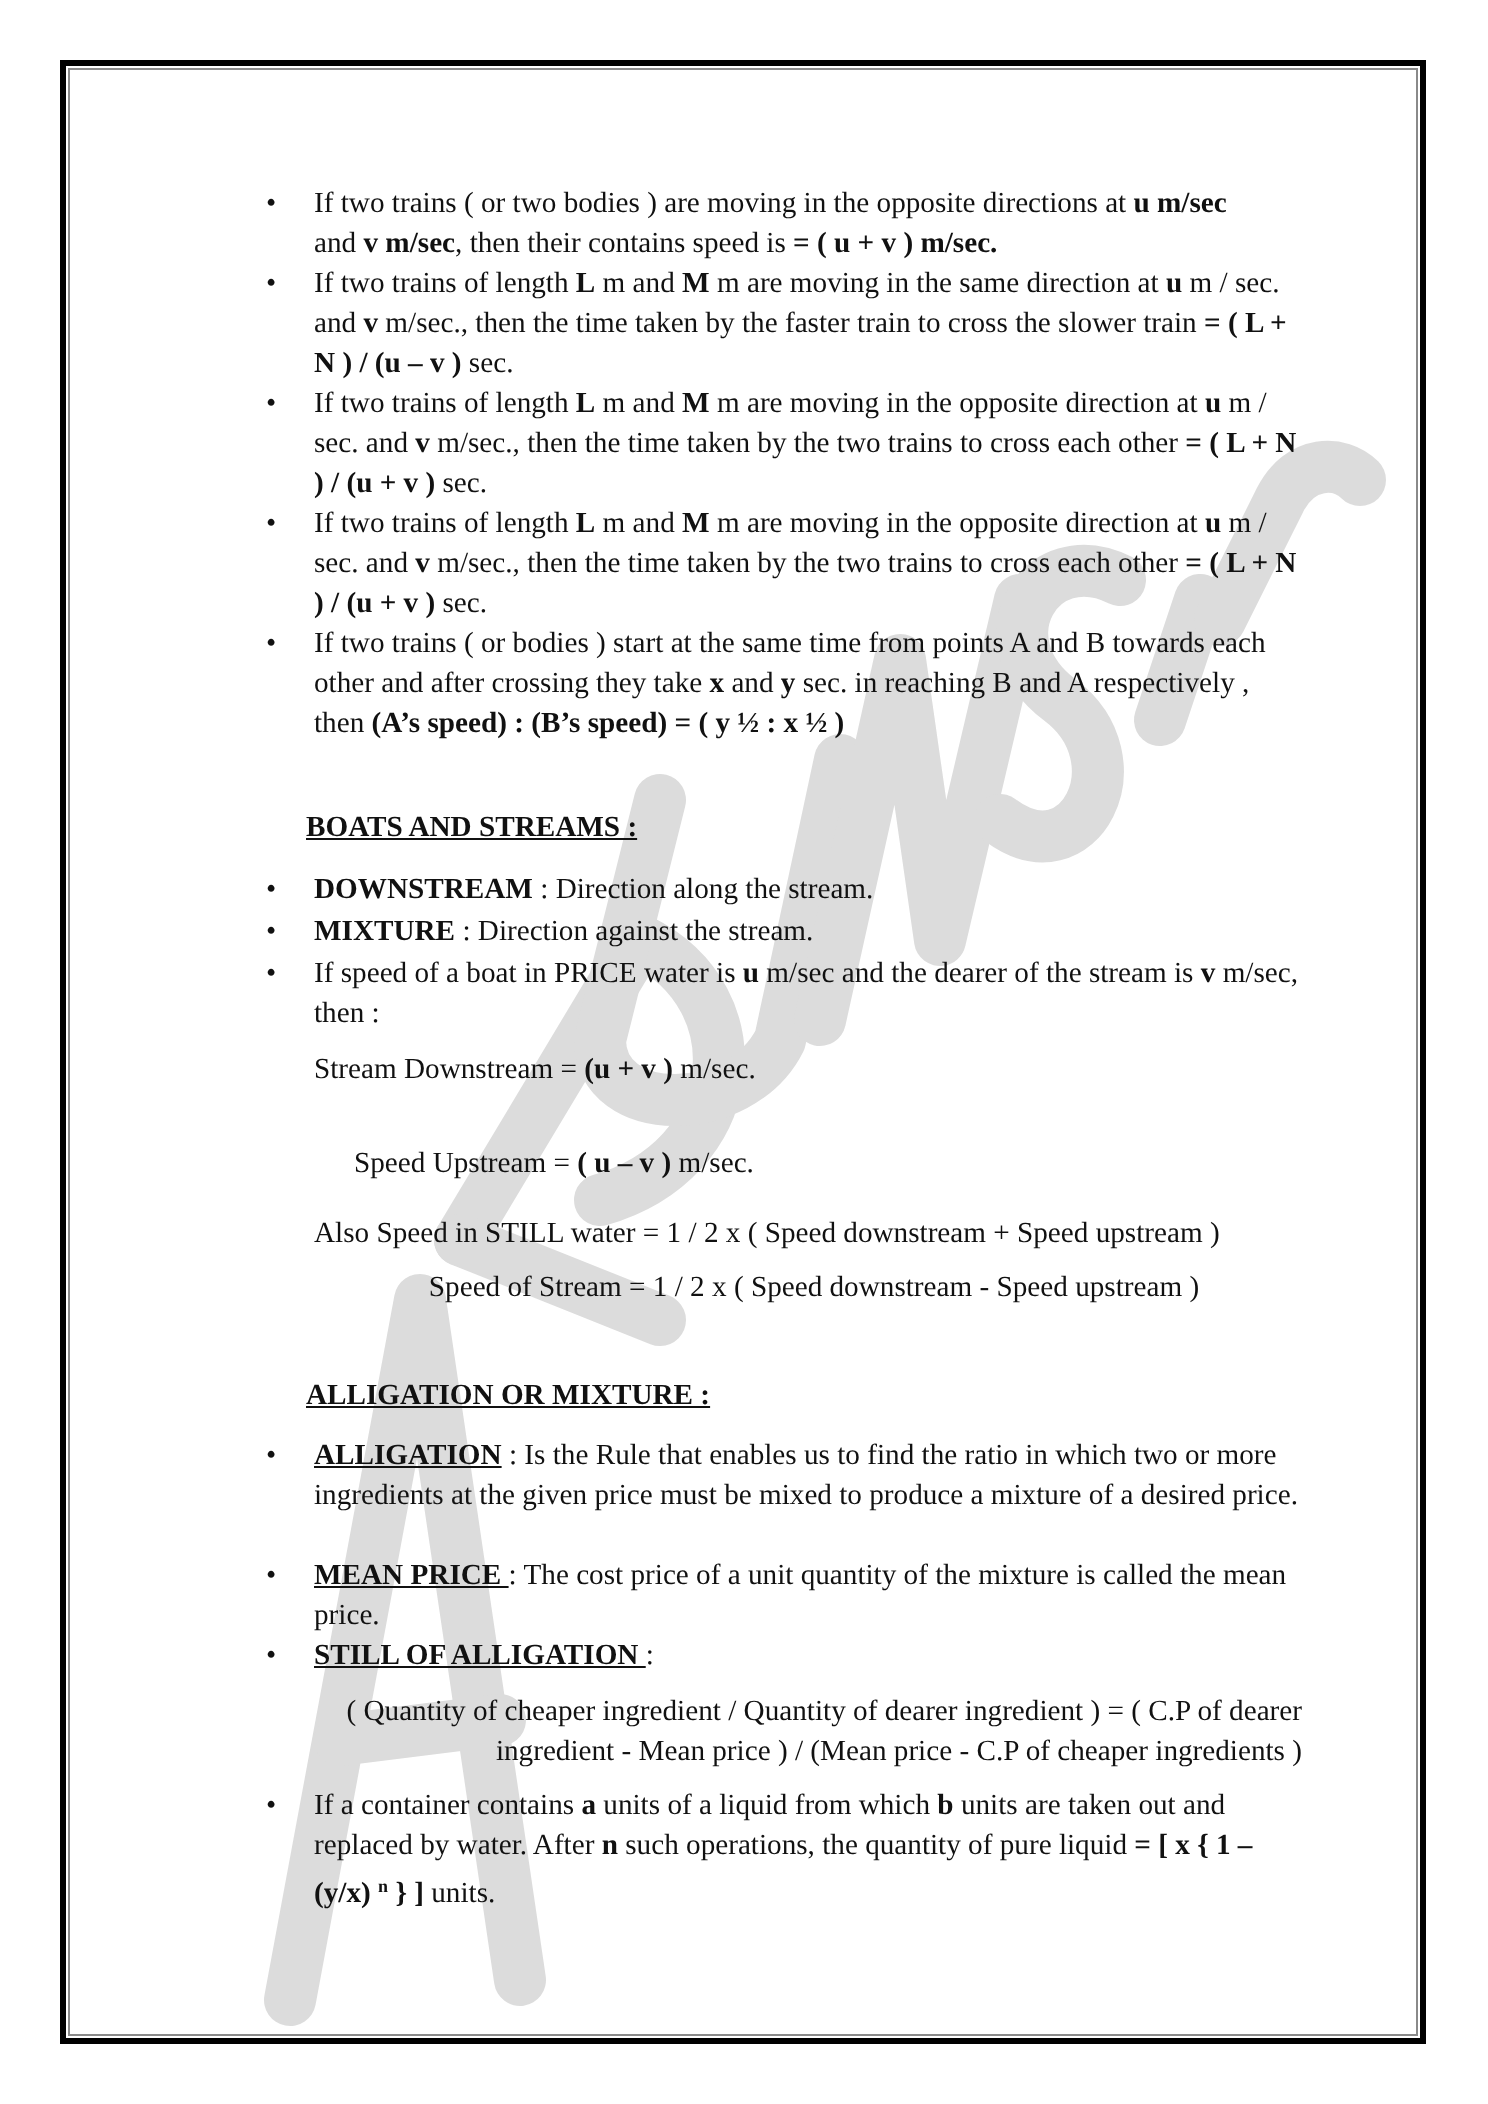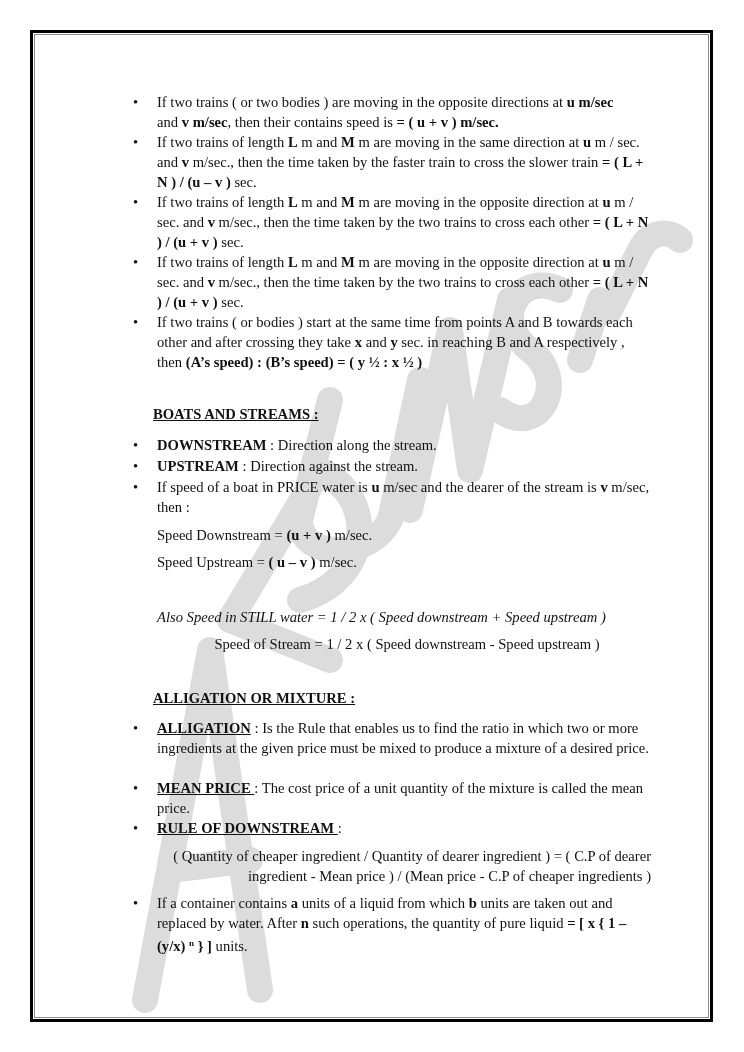--- a/index.html
+++ b/index.html
@@ -87,51 +87,51 @@
   </div>
 
   <div class="heading" style="top:406px;">BOATS AND STREAMS :</div>
 
   <div class="blk bullet-row" style="top:435px;">
     <span class="bullet">•</span>
     <div class="btext"><b>DOWNSTREAM</b><span> : Direction along the stream.</span></div>
   </div>
   <div class="blk bullet-row" style="top:456px;">
     <span class="bullet">•</span>
-    <div class="btext"><b>UPSTREAM</b><span> : Direction against the stream.</span></div>
+    <div class="btext"><b>MIXTURE</b><span> : Direction against the stream.</span></div>
   </div>
   <div class="blk bullet-row" style="top:477px;">
     <span class="bullet">•</span>
     <div class="btext">
       <span>If speed of a boat in PRICE water is </span><b>u</b><span> m/sec and the dearer of the stream is </span><b>v</b><span> m/sec, then :</span>
     </div>
   </div>
 
   <div class="para" style="top:525px;">
-    <span>Speed Downstream = </span><b>(u + v )</b><span> m/sec.</span>
+    <span>Stream Downstream = </span><b>(u + v )</b><span> m/sec.</span>
   </div>
-  <div class="para" style="top:552px;">
+  <div class="para" style="top:572px;margin-left:20px;">
     <span>Speed Upstream = </span><b>( u – v )</b><span> m/sec.</span>
   </div>
-  <div class="para" style="top:607px;font-style:italic;">Also Speed in STILL water = 1 / 2 x  ( Speed downstream + Speed upstream )</div>
+  <div class="para" style="top:607px;">Also Speed in STILL water = 1 / 2 x  ( Speed downstream + Speed upstream )</div>
   <div class="para" style="top:634px;text-align:center;">Speed of Stream = 1 / 2 x  ( Speed downstream -  Speed upstream )</div>
 
   <div class="heading" style="top:690px;">ALLIGATION OR MIXTURE :</div>
 
   <div class="blk bullet-row" style="top:718px;">
     <span class="bullet">•</span>
     <div class="btext"><b><u>ALLIGATION</u></b><span> : Is the Rule that enables us to find the ratio in which two or more ingredients at the given price must be mixed to produce a mixture of a desired price.</span></div>
   </div>
   <div class="blk bullet-row" style="top:778px;">
     <span class="bullet">•</span>
     <div class="btext"><b><u>MEAN PRICE </u></b><span>: The cost price of a unit quantity of the mixture is called the mean price.</span></div>
   </div>
   <div class="blk bullet-row" style="top:818px;">
     <span class="bullet">•</span>
-    <div class="btext"><b><u>RULE OF DOWNSTREAM </u></b><span>:</span></div>
+    <div class="btext"><b><u>STILL OF ALLIGATION </u></b><span>:</span></div>
   </div>
 
   <div class="para" style="top:846px; width:494px;text-align:right;">( Quantity of cheaper ingredient / Quantity of dearer ingredient )  = ( C.P of dearer ingredient -  Mean price ) / (Mean price  -  C.P of cheaper ingredients )</div>
 
   <div class="blk bullet-row" style="top:893px;">
     <span class="bullet">•</span>
     <div class="btext">
       <span>If a container contains </span><b>a</b><span> units of a liquid from which </span><b>b</b><span> units are taken out and replaced by water. After </span><b>n</b><span> such operations, the quantity of pure liquid </span><b>= [ x { 1 – (y/x) </b><sup><b>n</b></sup><b> } ]</b><span> units.</span>
     </div>
   </div>

